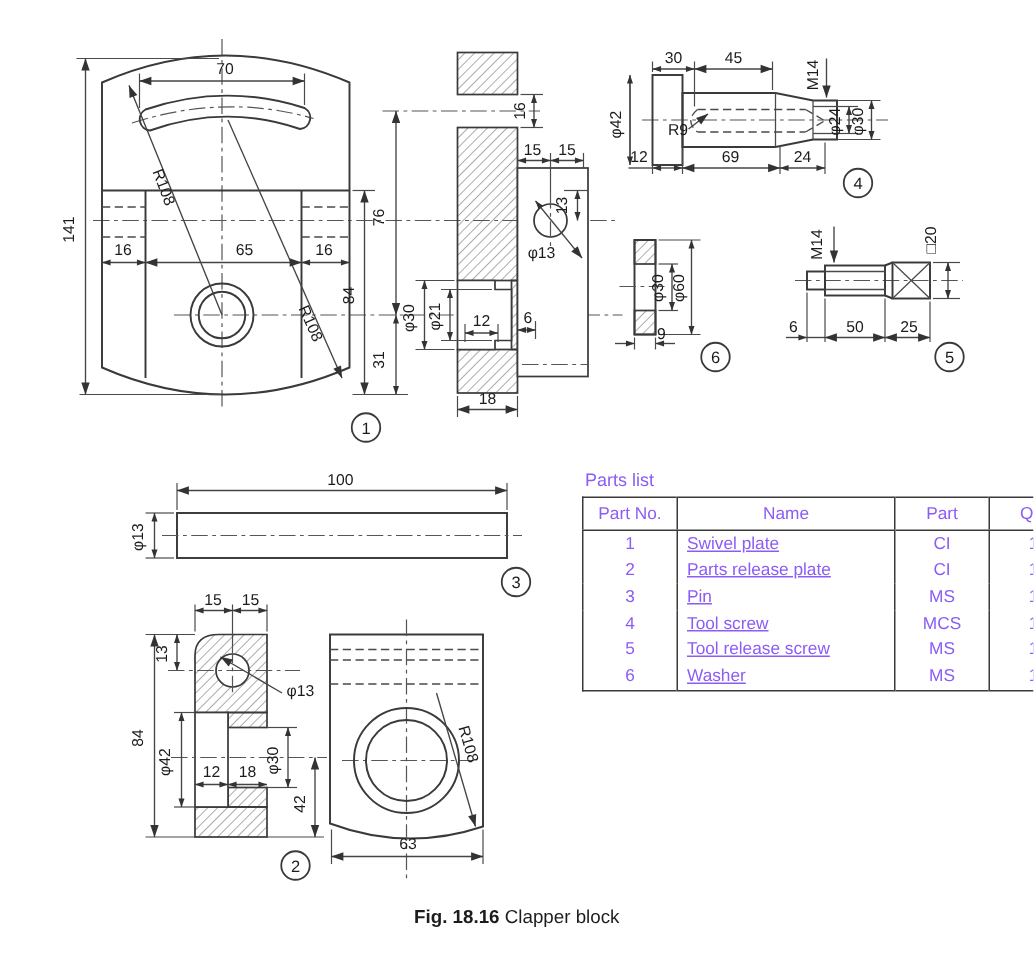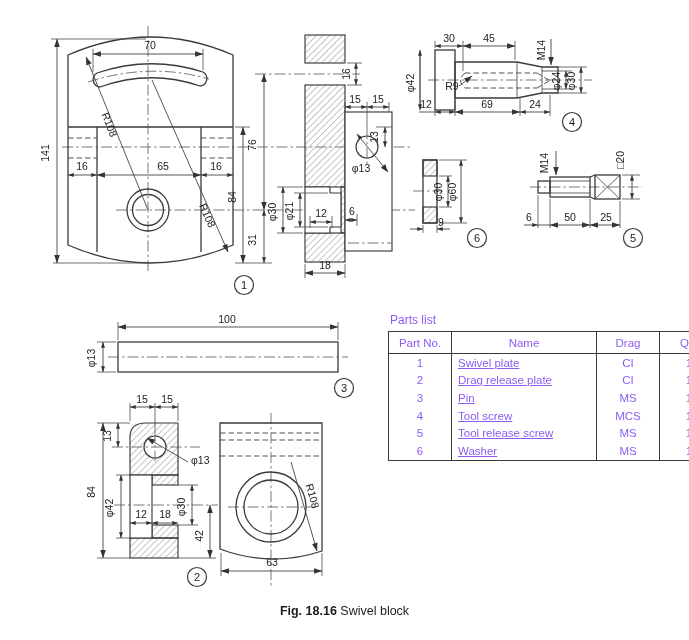--- a/index.html
+++ b/index.html
@@ -341,34 +341,34 @@
   </g>
 </svg>
 
   <div class="plist">
     <div class="plist-title">Parts list</div>
     <table>
       <thead>
         <tr>
           <th class="c-no">Part No.</th>
           <th class="c-name">Name</th>
-          <th class="c-matl">Drag</th>
+          <th class="c-matl">Part</th>
           <th class="c-qty">Qty</th>
         </tr>
       </thead>
       <tbody>
         <tr>
           <td>1</td>
           <td class="nm">Swivel plate</td>
           <td>CI</td>
           <td>1</td>
         </tr>
         <tr>
           <td>2</td>
-          <td class="nm">Drag release plate</td>
+          <td class="nm">Parts release plate</td>
           <td>CI</td>
           <td>1</td>
         </tr>
         <tr>
           <td>3</td>
           <td class="nm">Pin</td>
           <td>MS</td>
           <td>1</td>
         </tr>
         <tr>
@@ -388,15 +388,15 @@
           <td class="nm">Washer</td>
           <td>MS</td>
           <td>1</td>
         </tr>
       </tbody>
     </table>
   </div>
 
   <div class="cap">
     <span class="b">Fig. 18.16</span>
-    <span>Swivel block</span>
+    <span>Clapper block</span>
   </div>
 </div>
 
 </body></html>

